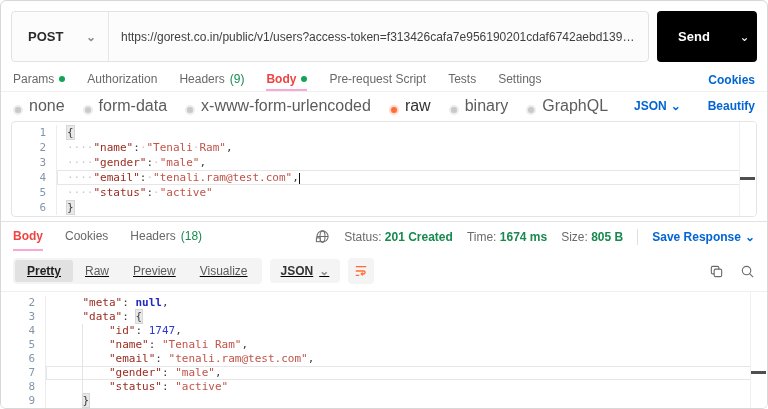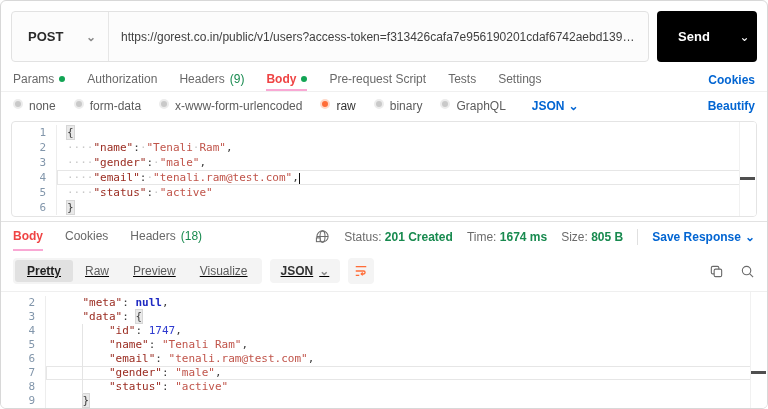--- a/index.html
+++ b/index.html
@@ -30,21 +30,21 @@
   .rtab { display:flex; align-items:center; gap:5px; margin-right:22px; font-size:12px; color:#696969;
           cursor:pointer; border-bottom:2px solid transparent; }
   .rtab.active { color:#ef4444; font-weight:bold; border-bottom:2px solid #f9a8d4; }
   .dot { width:6px; height:6px; border-radius:50%; background:#12a454; }
   .count { color:#188a4f; }
   .spacer { flex:1; }
   .linkblue { color:#0265d2; font-size:12px; font-weight:bold; cursor:pointer; display:flex; align-items:center; gap:4px; }
 
   
   .radiorow { display:flex; align-items:center; height:27px; padding:0 12px; }
-  .radio { display:flex; align-items:flex-start; gap:6px; margin-right:18px; font-size:12px; color:#5c5c5c; cursor:pointer; }
+  .radio { display:flex; align-items:flex-end; gap:6px; margin-right:18px; font-size:16px; color:#5c5c5c; cursor:pointer; }
   .rdot { width:10px; height:10px; border-radius:50%; background:#c9c9c9; border:2px solid #ececec; }
   .radio.sel .rdot { background:#ff6c37; border-color:#ffd9c9; }
   .radio.sel { color:#333; }
   .fmtlink { color:#0265d2; font-size:12px; font-weight:bold; margin-left:8px; display:flex; align-items:center; gap:4px; cursor:pointer; }
   .fmtlink .chev { color:#0265d2; }
 
   
   .editor { position:relative; font-family:"DejaVu Sans Mono", monospace; font-size:11px; background:#fff; overflow:hidden; }
   .reqeditor { margin:2px 10px 0; height:96px; border:1px solid #e4e4e4; border-radius:4px; padding-top:3px; }
   .respeditor { flex:1; border-top:1px solid #efefef; padding-top:4px; }

